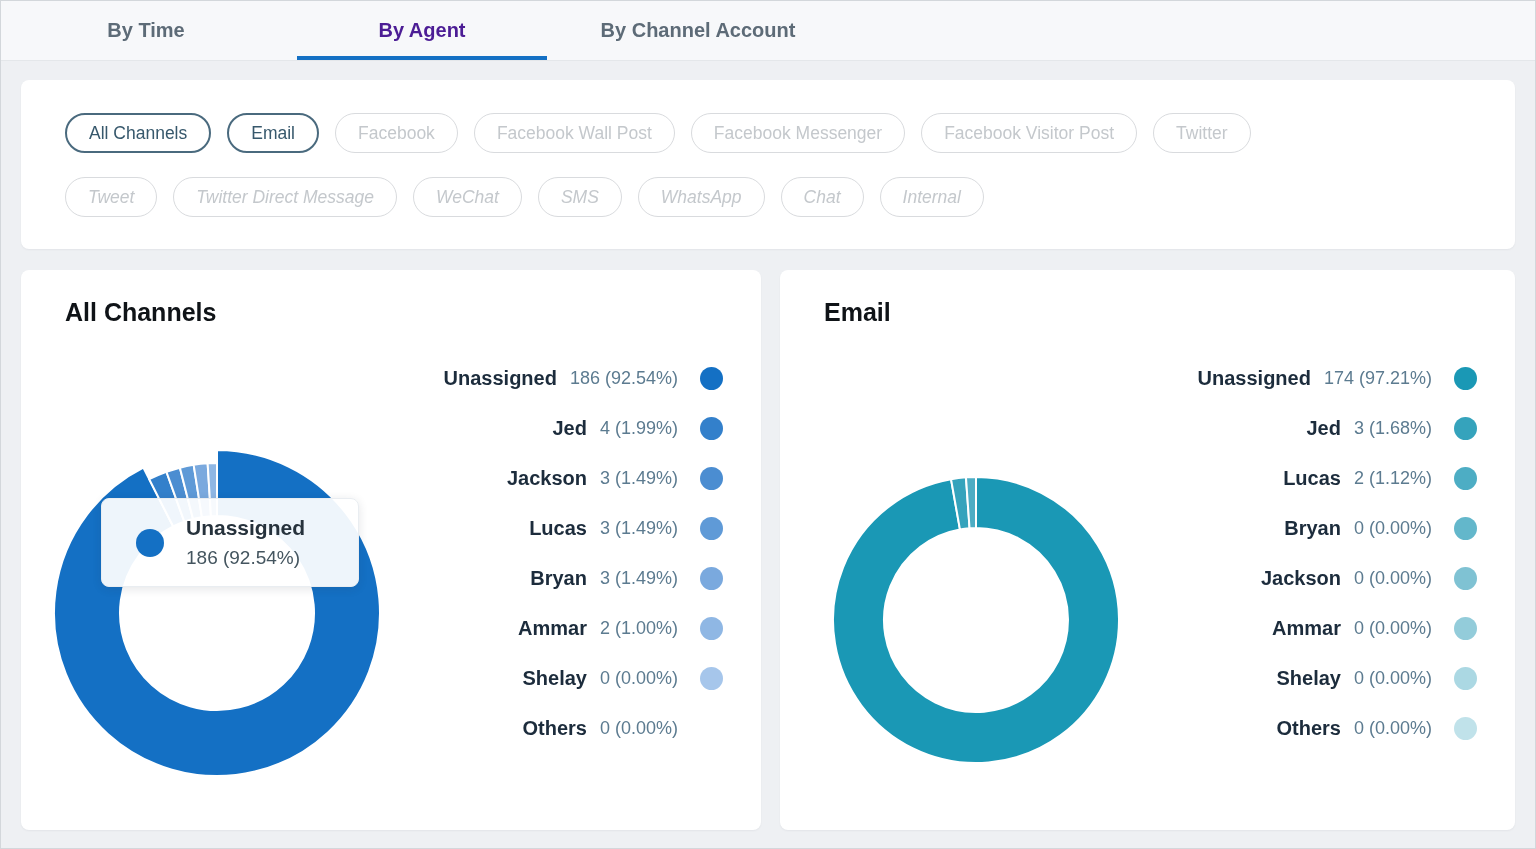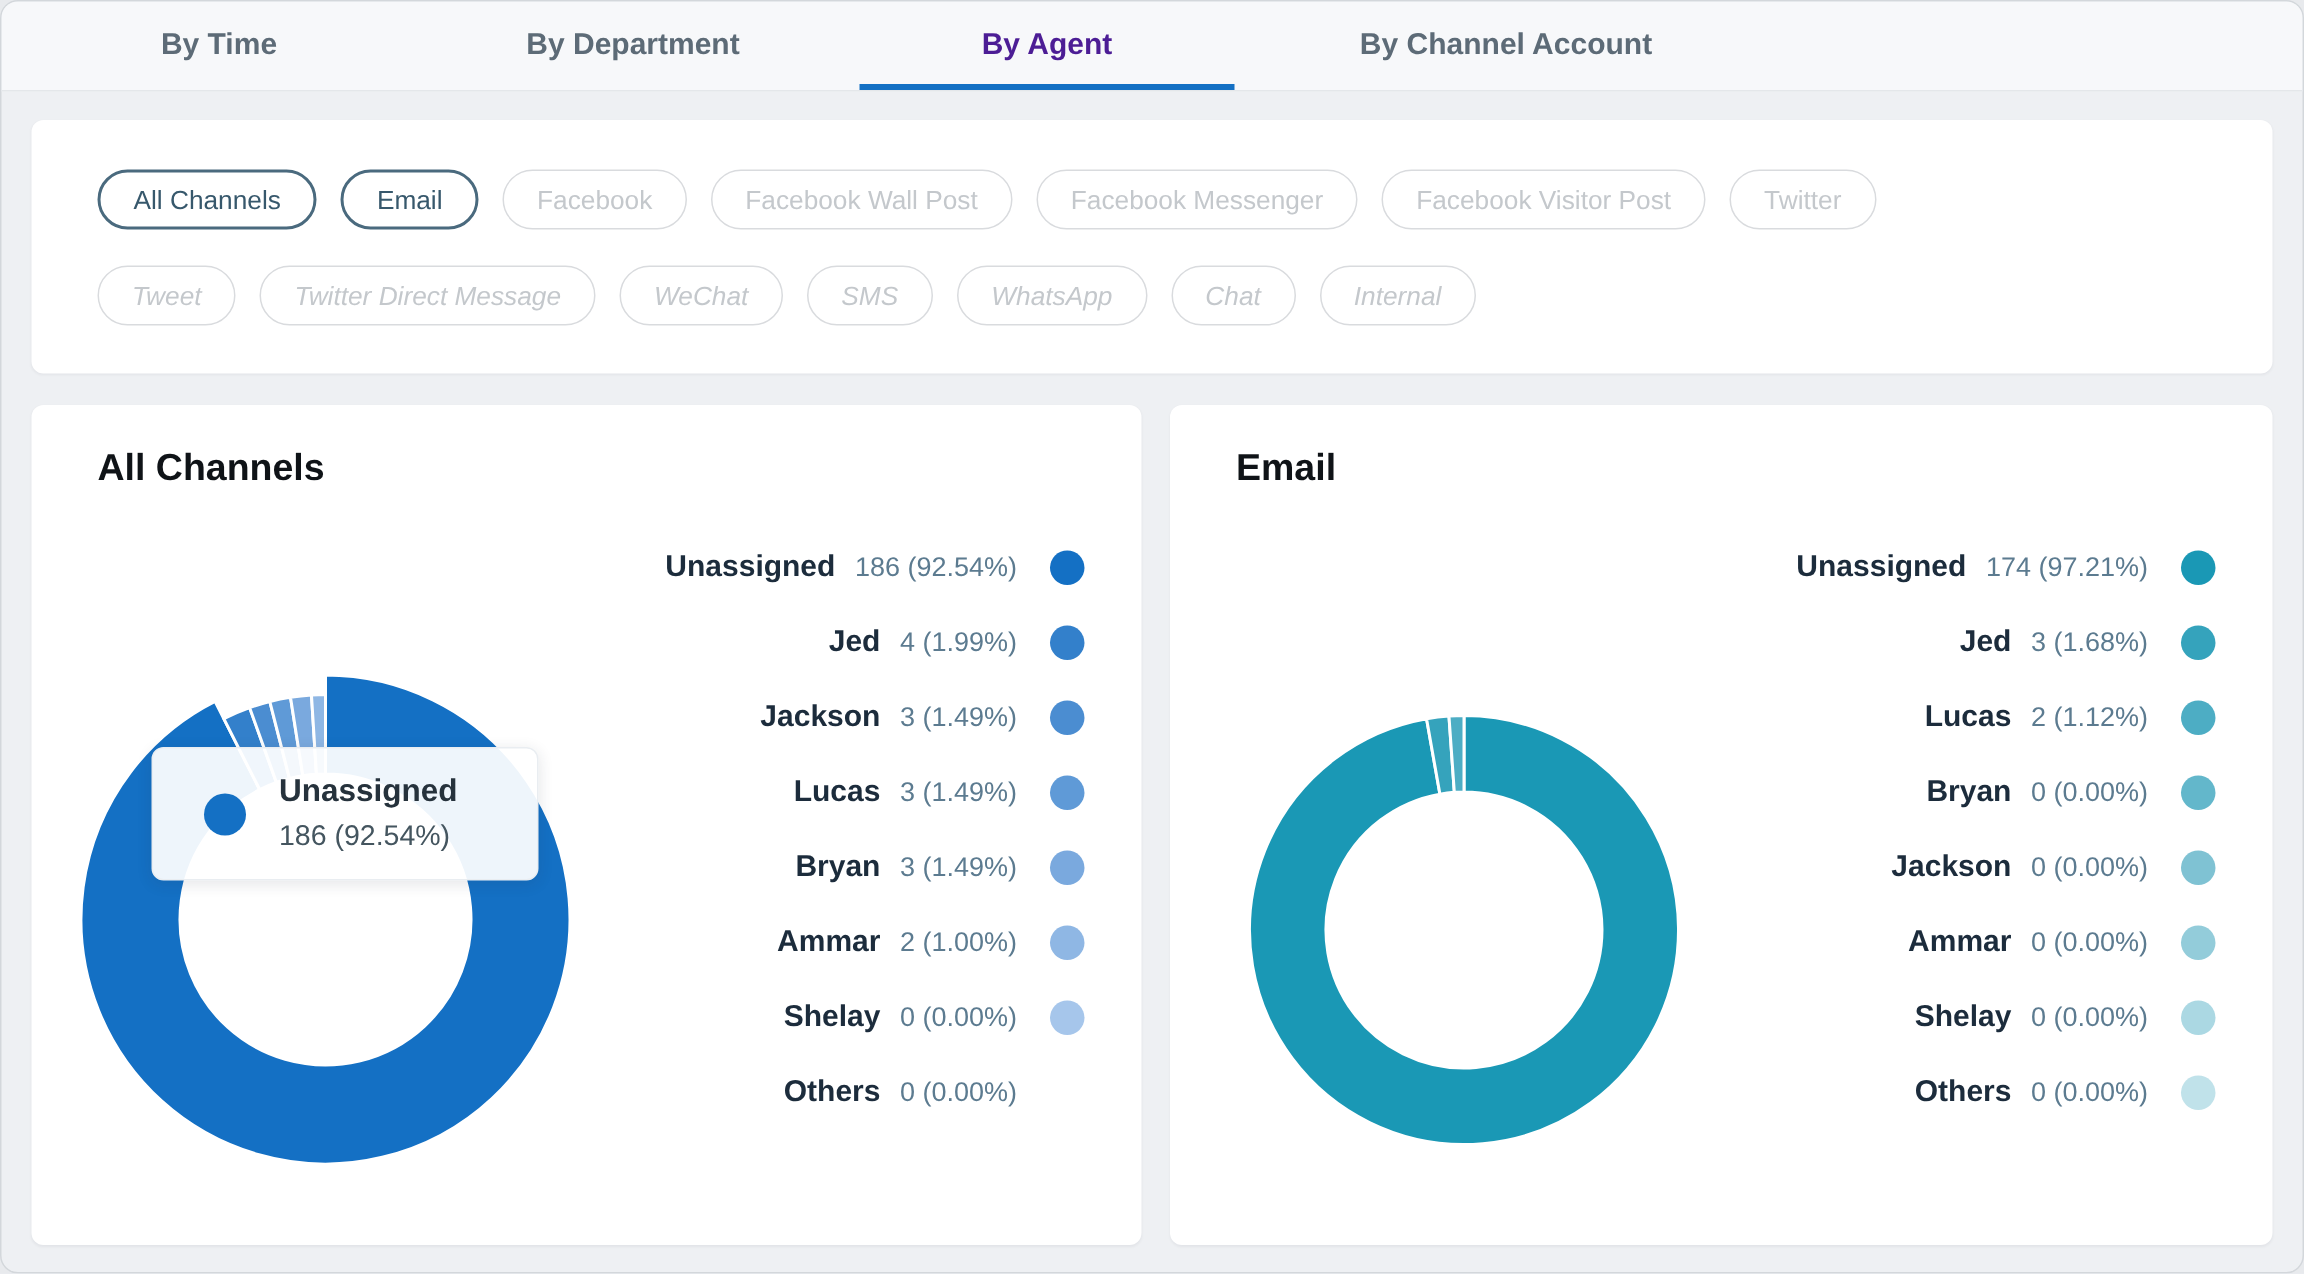--- a/index.html
+++ b/index.html
@@ -1,16 +1,16 @@
 <!DOCTYPE html>
 <html><head>
 <meta charset="utf-8">
 <style>
   html,body{margin:0;padding:0;background:#e8eaed;font-family:"Liberation Sans",sans-serif;}
-  .screen{position:relative;width:1534px;height:847px;border:1px solid #d3d7db;border-radius:12px;
+  .screen{position:relative;width:1534px;height:847px;border:1px solid #d3d7db;border-radius:0;
           background:#eef0f3;overflow:hidden;}
 
   
   .tabbar{height:59px;background:#f7f8fa;border-bottom:1px solid #e4e7ea;display:flex;gap:26px;padding-left:20px;}
   .tab{position:relative;display:flex;align-items:center;justify-content:center;width:250px;
        font-size:20px;font-weight:700;color:#5d6b77;cursor:pointer;}
   .tab:nth-child(4){width:310px;}
   .tab.active{color:#4c1d95;}
   .tab.active::after{content:"";position:absolute;left:0;right:0;bottom:0;height:4px;background:#1470c4;}
 
@@ -50,21 +50,20 @@
   .tt-title{font-size:21px;font-weight:700;color:#26323c;margin-bottom:7px;}
   .tt-val{font-size:19px;color:#44555f;}
 </style>
 </head>
 <body>
 
 <div class="screen">
 
   <div class="tabbar">
       <div class="tab">By Time</div>
-      <div class="tab">By Department</div>
       <div class="tab active">By Agent</div>
       <div class="tab">By Channel Account</div>
     </div>
 
   <div class="filters">
     <div class="chip-row">
         <div class="chip on">All Channels</div>
         <div class="chip on">Email</div>
         <div class="chip off">Facebook</div>
         <div class="chip off">Facebook Wall Post</div>

